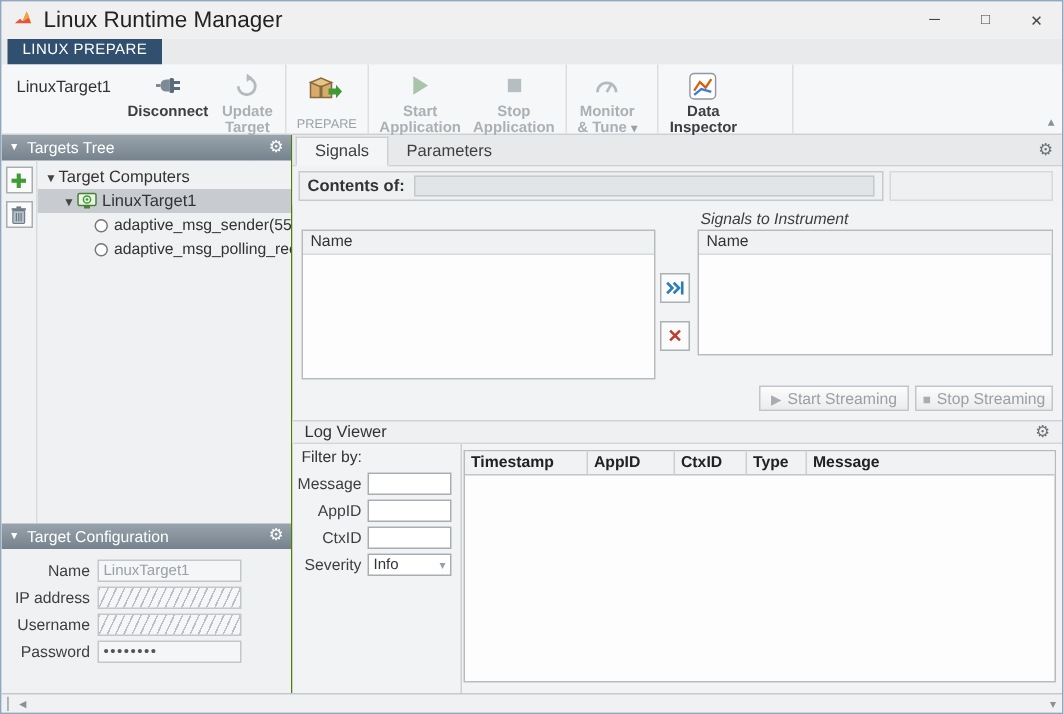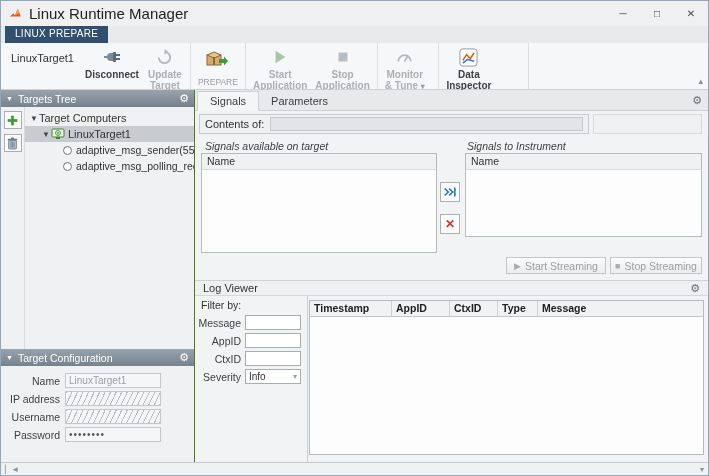--- a/index.html
+++ b/index.html
@@ -80,21 +80,21 @@
   .vtab { padding:3px 12px; font-size:11px; color:#3c3f42; }
   .vtab.active { background:#f4f5f6; border:1px solid #cdd0d2; border-bottom:1px solid #f4f5f6;
                  margin-bottom:-1px; }
   .vtab-row .gear { margin-left:auto; margin-right:6px; align-self:center; }
 
   
   .contents-row { position:absolute; top:21px; left:0; right:0; height:26px; background:#f0f2f3; }
   .contents-box { position:absolute; left:4px; top:3px; width:390px; height:20px;
                   border:1px solid #c8cbcd; background:#eef0f1; display:flex; align-items:center;
                   padding:0 5px; }
-  .contents-box label { font-size:11px; color:#333; margin-right:6px; white-space:nowrap; }
+  .contents-box label { font-size:11px; color:#333; margin-right:6px; white-space:nowrap;font-weight:bold; }
   .contents-input { flex:1; height:14px; background:#e2e5e7; border:1px solid #c6c9cb;
                     font-size:10px; padding:0 3px; color:#555; }
   .contents-spacer { position:absolute; left:398px; top:3px; right:6px; height:20px;
                      background:#eef0f1; border:1px solid #d7dadc; }
 
   
   .sig-label { position:absolute; font-size:10.5px; font-style:italic; color:#3c3f42; }
   .listbox { position:absolute; background:#fdfdfd; border:1px solid #b6bbbe; }
   .list-header { height:16px; background:#f0f1f2; border-bottom:1px solid #d7dadb; font-size:10.5px;
                  padding:1px 5px; color:#333; }
@@ -353,21 +353,20 @@
       </div>
 
       <div class="contents-row">
         <div class="contents-box">
           <label>Contents of:</label>
           <input class="contents-input" disabled="" value="" style="">
         </div>
         <div class="contents-spacer"></div>
       </div>
 
-      <span class="sig-label" style="left:10px; top:50px;">Signals available on target</span>
       <span class="sig-label" style="left:272px; top:50px;">Signals to Instrument</span>
 
       <div class="listbox" style="left:6px; top:63px; width:236px; height:100px;">
         <div class="list-header">Name</div>
       </div>
 
       <div class="listbox" style="left:270px; top:63px; width:237px; height:84px;">
         <div class="list-header">Name</div>
       </div>
 

